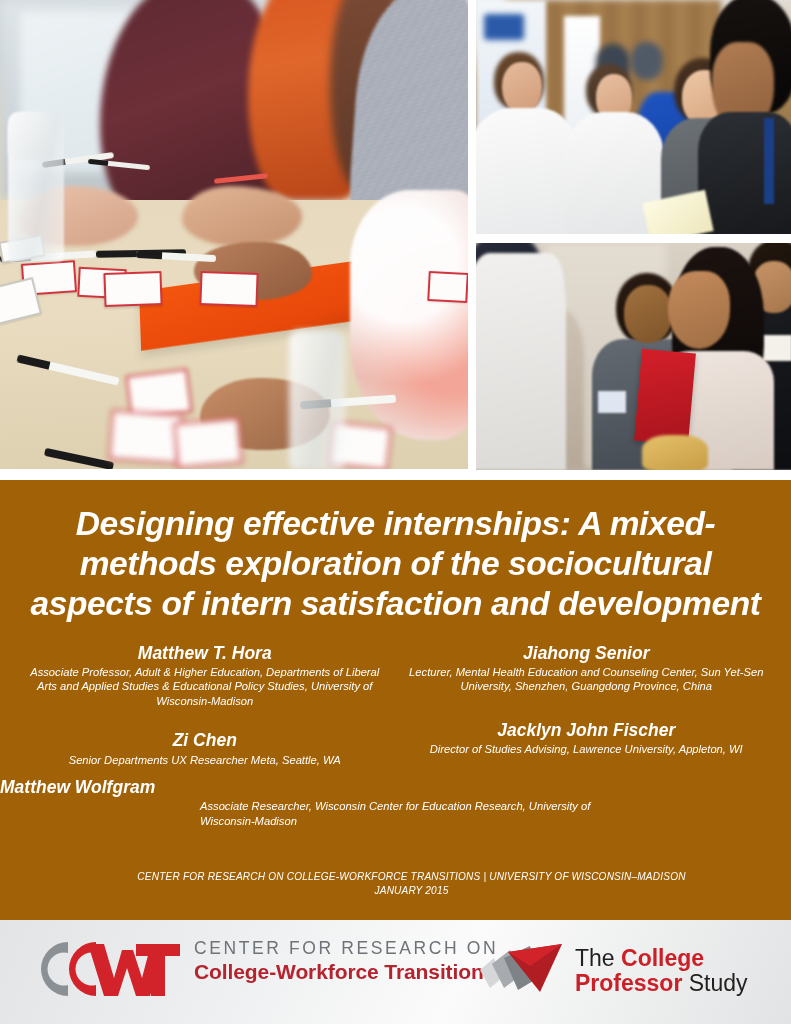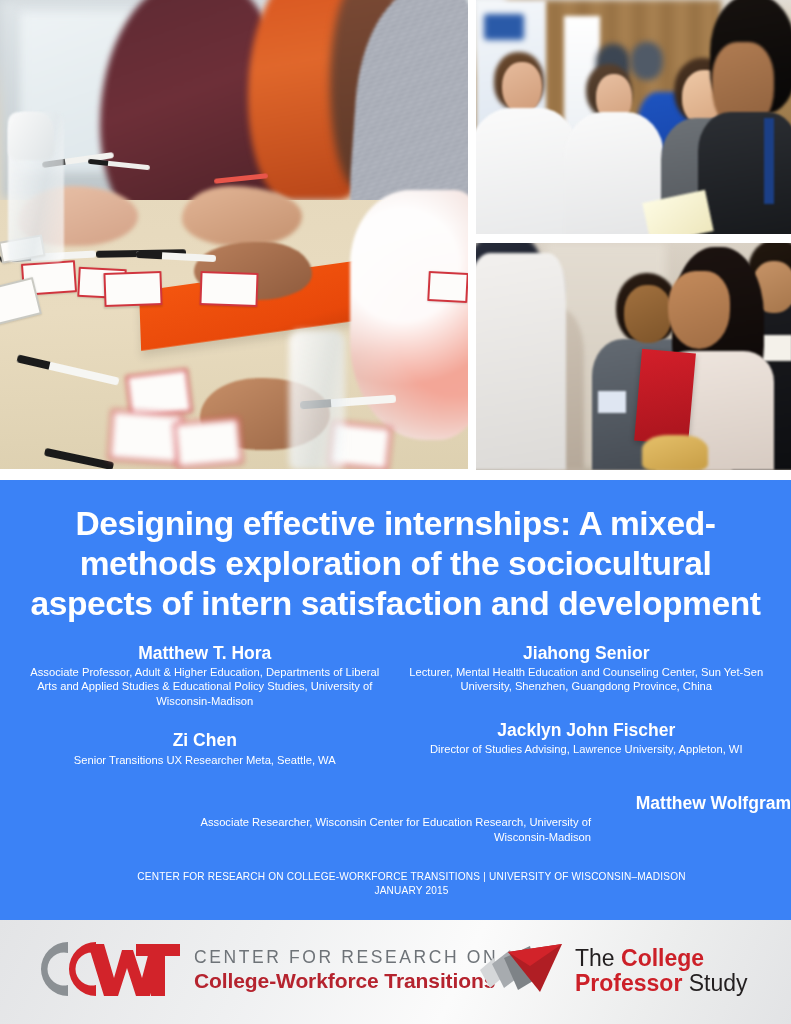--- a/index.html
+++ b/index.html
@@ -228,22 +228,23 @@
   .br-p5{ position:absolute; left:256px; top:60px; width:80px; height:167px;
     background:linear-gradient(170deg,#1b1c20,#0d0e11); border-radius:30% 26% 0 0; filter:blur(1.2px);}
   .br-tag{ position:absolute; left:284px; top:92px; width:32px; height:26px;
     background:#f4f1ea; filter:blur(1px);}
   .br-tag2{ position:absolute; left:122px; top:148px; width:28px; height:22px;
     background:#dfe6f2; filter:blur(1px);}
 
   
   .red-block{
     position:absolute; left:0; top:480px; width:791px; height:440px;
-    background:#3b82f6;
+    background:#a16207;
     color:#fff;
+    font-style:italic;
   }
   .title{
     padding:24px 16px 0;
     text-align:center;
     font-size:33.5px;
     line-height:1.20;
     font-weight:700;
     letter-spacing:-0.4px;
   }
   .authors{
@@ -254,42 +255,42 @@
   .acol{ width:50%; }
   .author{ text-align:center; margin-bottom:17px; }
   .aname{
     font-size:17.5px; font-weight:700; line-height:1.18; margin-bottom:2px;
   }
   .aaff{
     font-size:11.2px; font-weight:400; line-height:1.27;
     padding:0 8px;
   }
   .acol-left .author:nth-child(1){ margin-bottom:22px; }
-  .acol-left .author:nth-child(2){ margin-bottom:28px; }
+  .acol-left .author:nth-child(2){ margin-bottom:12px; }
   .acol-right .author:nth-child(1){ margin-bottom:26px; }
 
-  .wolfgram{ text-align:right; margin-top:-2px; }
+  .wolfgram{ text-align:left; margin-top:-2px; }
 
   .footer-line{
     position:absolute; left:0; right:0; bottom:22px;
     text-align:center;
     font-size:10.1px;
     line-height:1.38;
     letter-spacing:.18px;
     padding-left:32px;
   }
 
   
   .logo-bar{
     position:absolute; left:0; top:920px; width:791px; height:104px;
     background:linear-gradient(115deg,#e3e4e6 0%,#eff0f1 32%,#fbfbfb 58%,#eceded 82%,#e2e3e5 100%);
     display:flex; align-items:center;
   }
   .ccwt-logo{
-    position:absolute; left:32px; top:18px; display:flex; align-items:center; gap:14px;
+    position:absolute; left:32px; top:18px; display:flex; align-items:flex-start; gap:14px;
   }
   .ccwt-mark{ position:relative; width:148px; height:62px; }
   .ccwt-text{ line-height:1.0; padding-top:2px; }
   .ccwt-l1{
     font-size:17.5px; letter-spacing:2.6px; color:#6e7378; font-weight:400;
   }
   .ccwt-l2{
     font-size:21px; letter-spacing:-0.1px; color:#b5232e; font-weight:700; margin-top:3px;
   }
   .cis-logo{
@@ -425,21 +426,21 @@
 
     <div class="authors">
 
       <div class="acol acol-left">
         <div class="author">
           <div class="aname">Matthew T. Hora</div>
           <div class="aaff">Associate Professor, Adult &amp; Higher Education, Departments of Liberal Arts and Applied Studies &amp; Educational Policy Studies, University of Wisconsin-Madison</div>
         </div>
         <div class="author">
           <div class="aname">Zi Chen</div>
-          <div class="aaff">Senior Transitions UX Researcher Meta, Seattle, WA</div>
+          <div class="aaff">Senior Departments UX Researcher Meta, Seattle, WA</div>
         </div>
       </div>
 
       <div class="acol acol-right">
         <div class="author">
           <div class="aname">Jiahong Senior</div>
           <div class="aaff">Lecturer, Mental Health Education and Counseling Center, Sun Yet-Sen University, Shenzhen, Guangdong Province, China</div>
         </div>
         <div class="author">
           <div class="aname">Jacklyn John Fischer</div>

